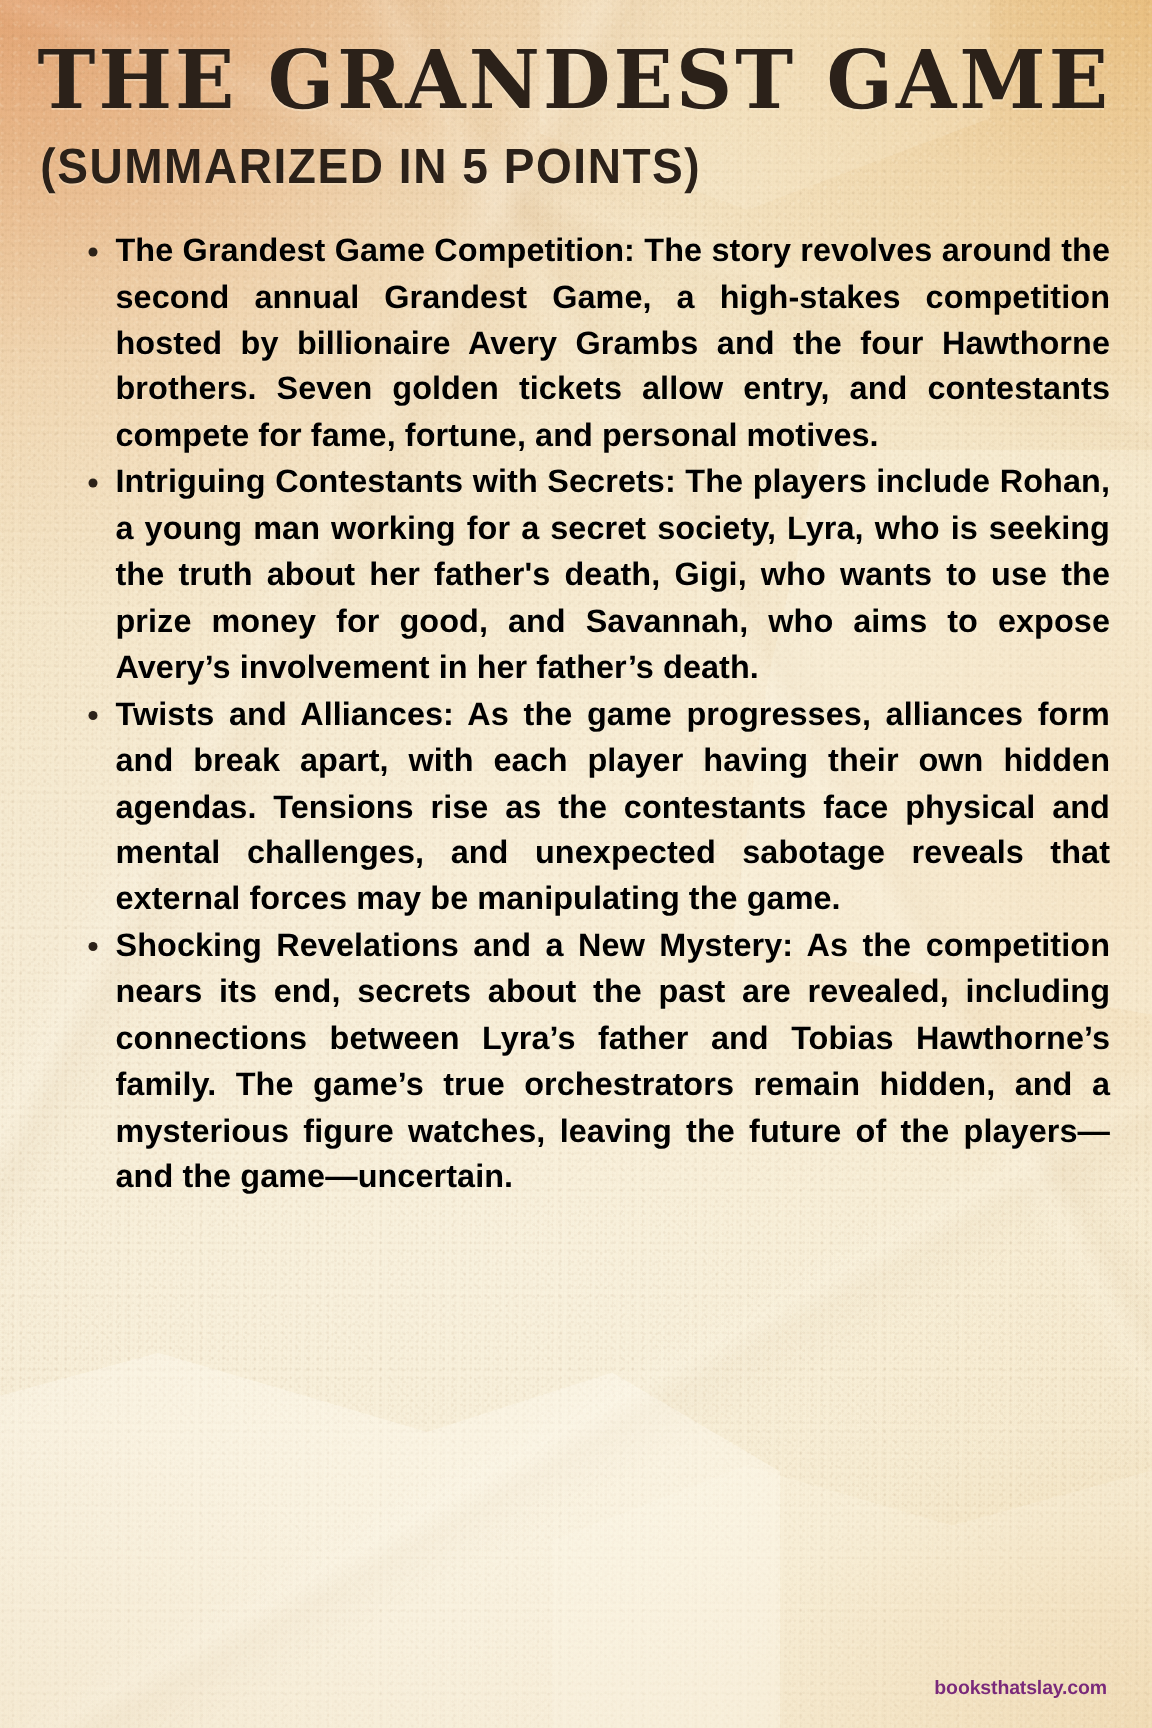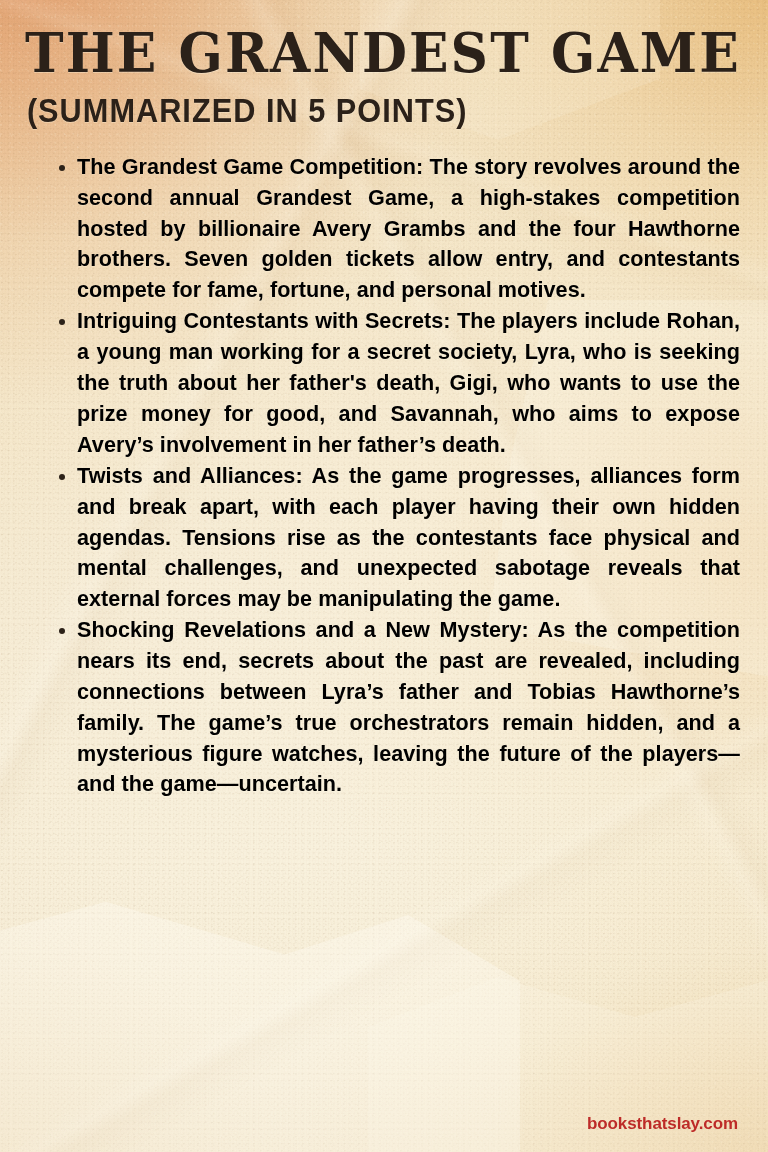--- a/index.html
+++ b/index.html
@@ -232,23 +232,23 @@
   }
 
   .footer {
     position: absolute;
     right: 30px;
     bottom: 18px;
   }
   .watermark {
     font-family: "Liberation Sans", sans-serif;
     font-weight: 700;
-    font-size: 17px;
+    font-size: 13px;
     letter-spacing: -0.1px;
-    color: #b91c1c;
+    color: #701a75;
     opacity: 0.92;
   }
 </style>
 </head>
 <body>
 
 <div id="poster">
 
   <div class="bg-base"></div>
   <div class="bg-fibre"></div>

